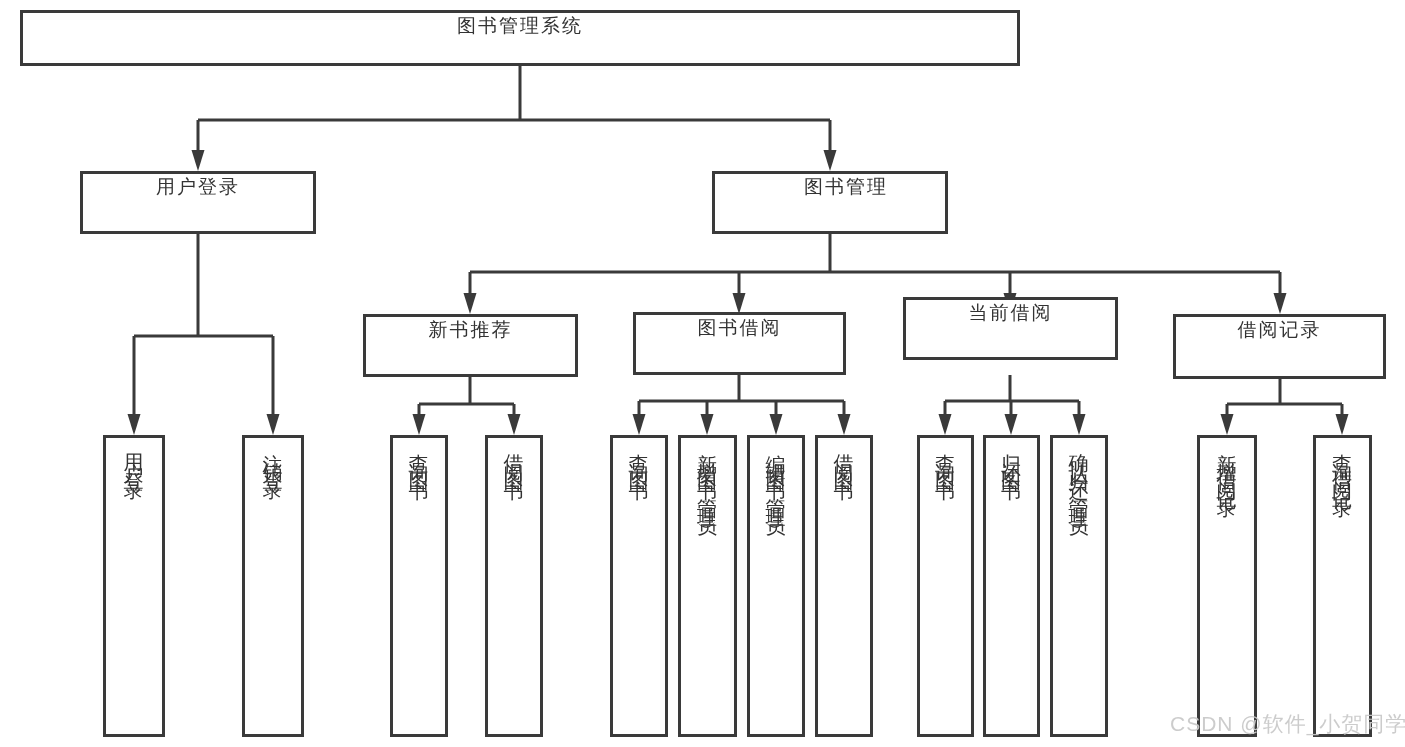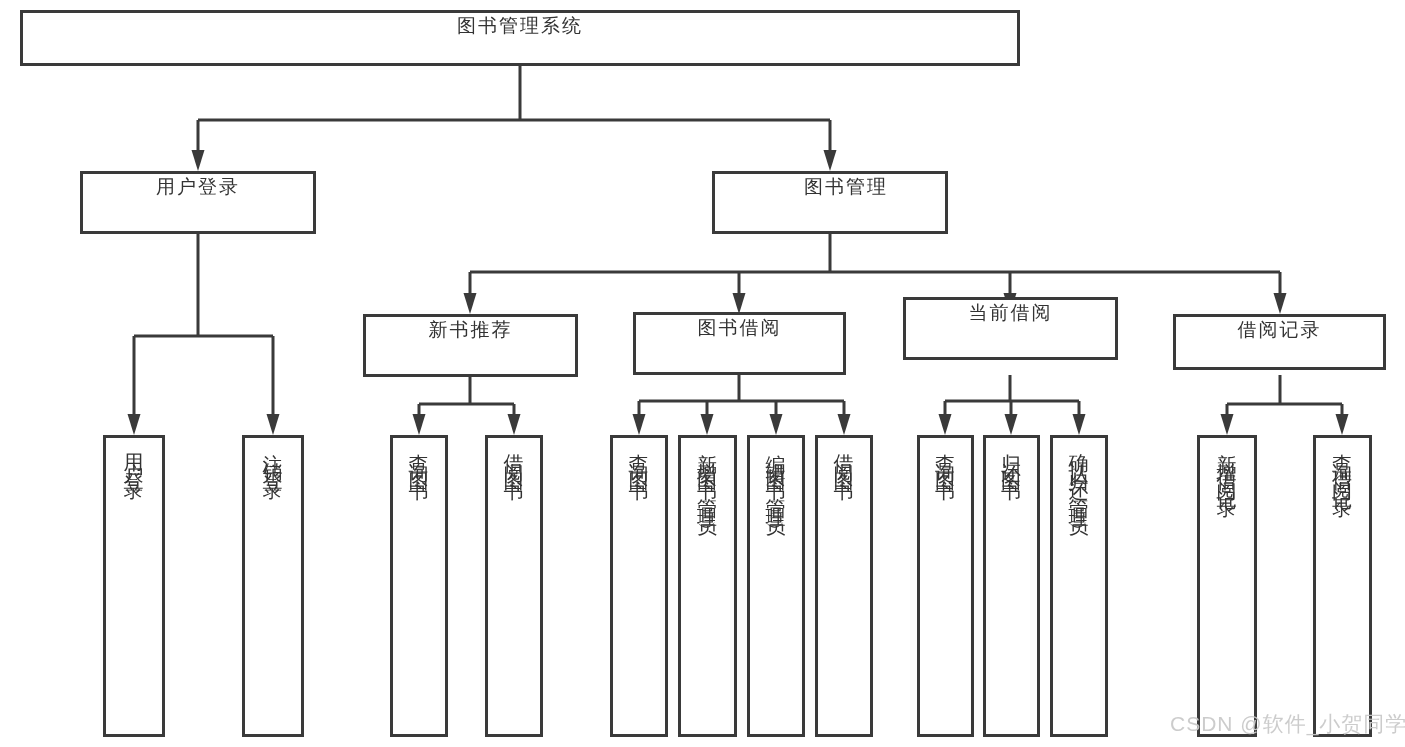--- a/index.html
+++ b/index.html
@@ -110,21 +110,21 @@
 
   <div class="node" style="left:363px; top:314px; width:215px; height:63px;font-family:Liberation Serif, serif;">
     <span class="h-label">新书推荐</span>
   </div>
   <div class="node" style="left:633px; top:312px; width:213px; height:63px;">
     <span class="h-label">图书借阅</span>
   </div>
   <div class="node" style="left:903px; top:297px; width:215px; height:63px;">
     <span class="h-label">当前借阅</span>
   </div>
-  <div class="node" style="left:1173px; top:314px; width:213px; height:56px;">
+  <div class="node" style="left:1173px; top:314px; width:213px; height:65px;">
     <span class="h-label">借阅记录</span>
   </div>
 
   <div class="node" style="left:103px; top:435px; width:62px; height:302px;">
     <span class="v-label">用户登录</span>
   </div>
   <div class="node" style="left:242px; top:435px; width:62px; height:302px;">
     <span class="v-label">注销登录</span>
   </div>
 

